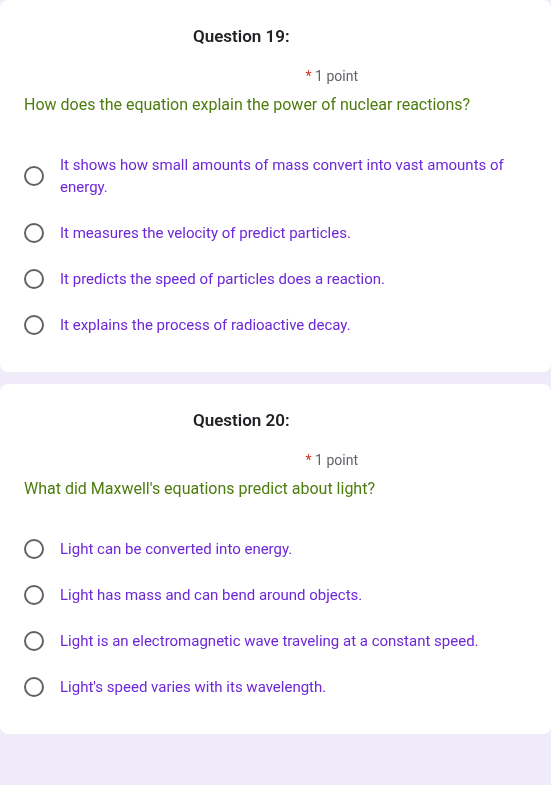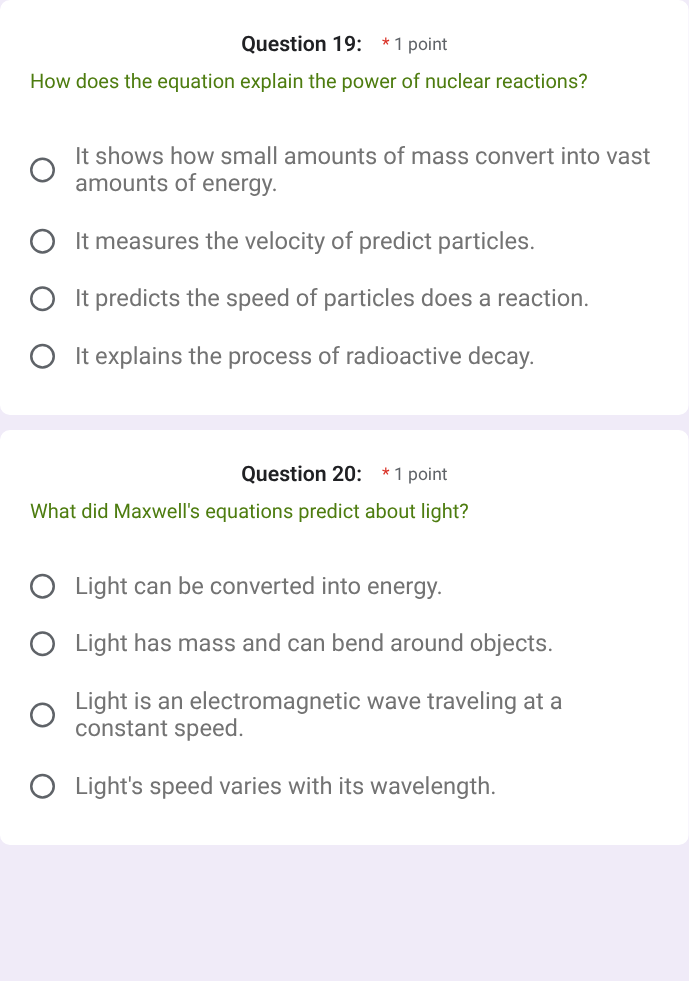--- a/index.html
+++ b/index.html
@@ -26,20 +26,21 @@
     font-weight: 600;
     color: #202124;
     line-height: 24px;
   }
   .points {
     font-size: 14px;
     color: #5f6368;
     white-space: nowrap;
     margin-left: 16px;
     line-height: 24px;
+    margin-top: 40px;
   }
   .req-star {
     color: #d93025;
   }
   .q-text {
     font-size: 16px;
     color: #4d7c0f;
     line-height: 26px;
     margin-bottom: 24px;
   }
@@ -51,23 +52,23 @@
   }
   .radio-circle {
     flex: 0 0 20px;
     width: 20px;
     height: 20px;
     border: 2px solid #5f6368;
     border-radius: 50%;
     margin-right: 16px;
   }
   .opt-label {
-    font-size: 19px;
+    font-size: 15px;
     line-height: 22px;
-    color: #737373;
+    color: #6d28d9;
   }
 </style>
 </head>
 <body>
 
 <div class="card">
   <div class="card-header">
     <div class="q-title">Question 19:</div>
     <div class="points">
       <span class="req-star">*</span>

